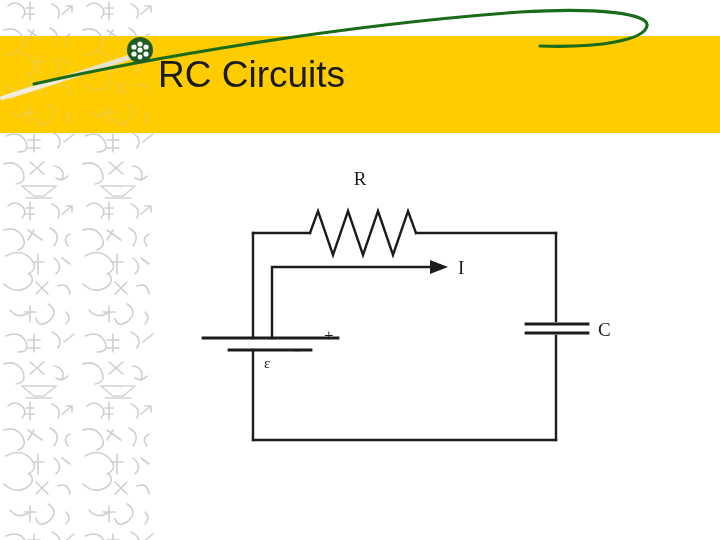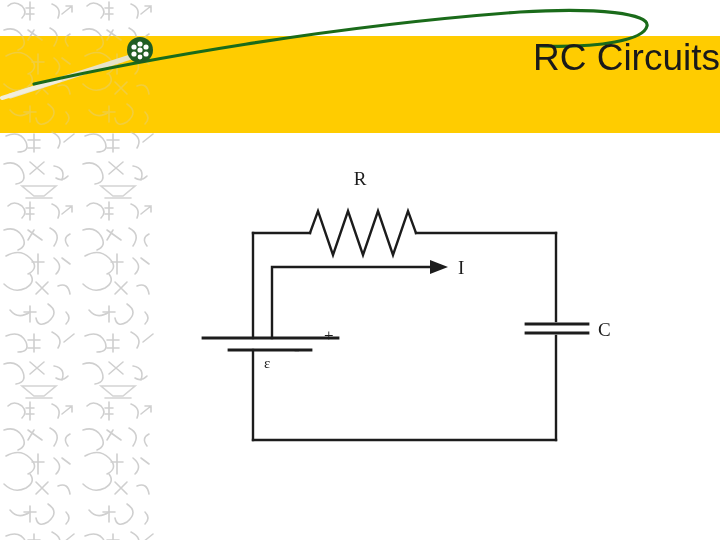--- a/index.html
+++ b/index.html
@@ -48,23 +48,23 @@
     left: 0;
     top: 0;
     width: 720px;
     height: 140px;
     pointer-events: none;
   }
   
   #page-title {
     position: absolute;
     left: 158px;
-    top: 36px;
+    top: 53px;
     width: 562px;
-    text-align: right;
+    text-align: left;
     font-family: "Liberation Sans", sans-serif;
     font-size: 37px;
     font-weight: 400;
     color: #1a1a1a;
     letter-spacing: 0px;
     line-height: 44px;
   }
   
   #circuit {
     position: absolute;

